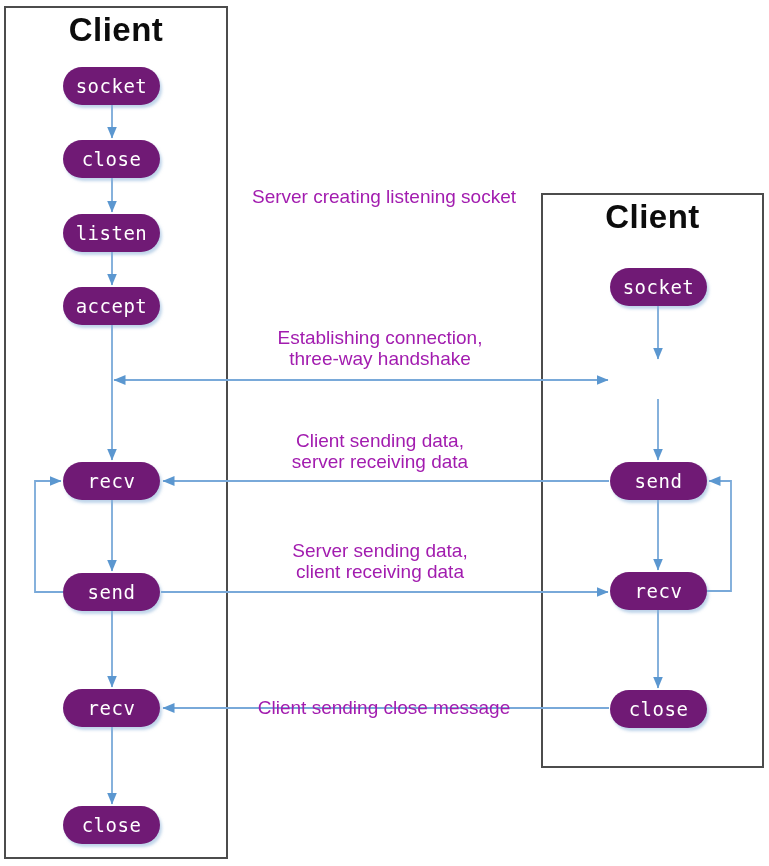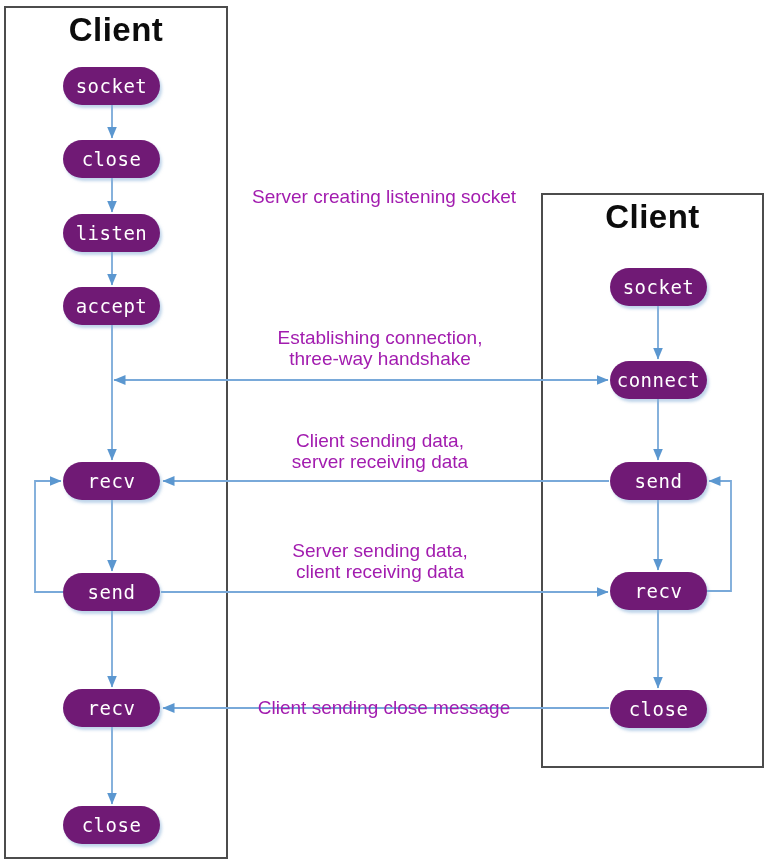--- a/index.html
+++ b/index.html
@@ -101,21 +101,20 @@
   <div class="node" style="left:63px;top:67px;">socket</div>
   <div class="node" style="left:63px;top:140px;">close</div>
   <div class="node" style="left:63px;top:214px;">listen</div>
   <div class="node" style="left:63px;top:287px;">accept</div>
   <div class="node" style="left:63px;top:462px;">recv</div>
   <div class="node" style="left:63px;top:573px;">send</div>
   <div class="node" style="left:63px;top:689px;">recv</div>
   <div class="node" style="left:63px;top:806px;">close</div>
 
   <div class="node" style="left:610px;top:268px;">socket</div>
-  <div class="node" style="left:610px;top:361px;">connect</div>
   <div class="node" style="left:610px;top:462px;">send</div>
   <div class="node" style="left:610px;top:572px;">recv</div>
   <div class="node" style="left:610px;top:690px;">close</div>
 
   <div class="annotation" style="left:224px;top:187px;">Server creating listening socket</div>
   <div class="annotation" style="left:220px;top:431px;">Client sending data,
 server receiving data</div>
   <div class="annotation" style="left:220px;top:328px;">Establishing connection,
 three-way handshake</div>
   <div class="annotation" style="left:220px;top:541px;">Server sending data,

